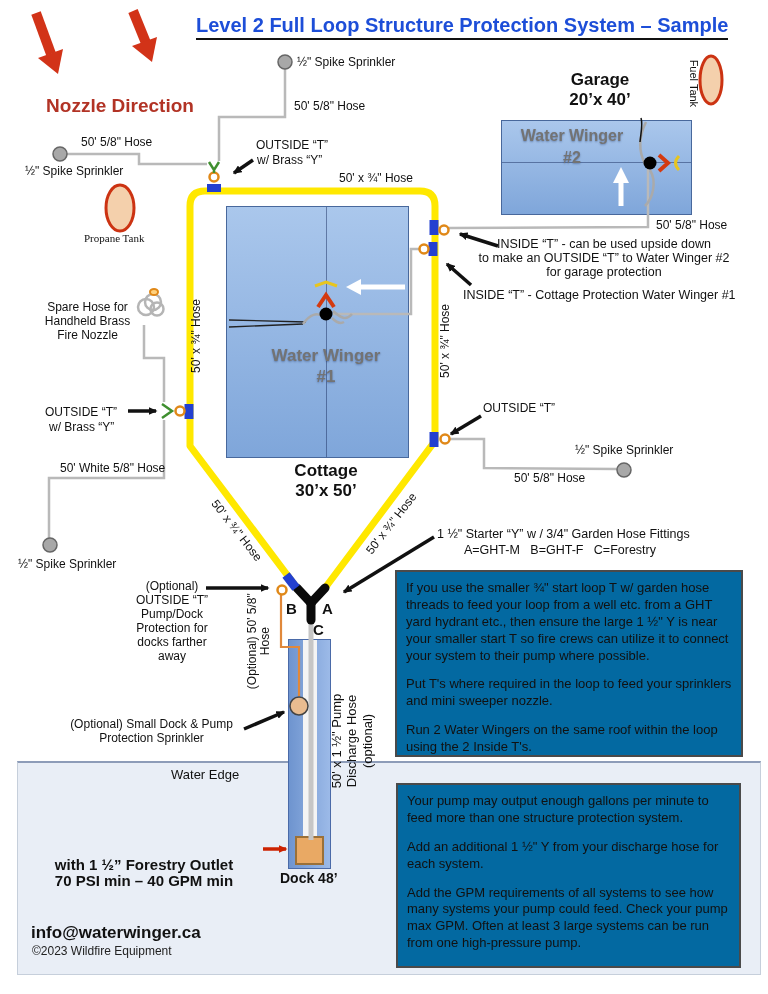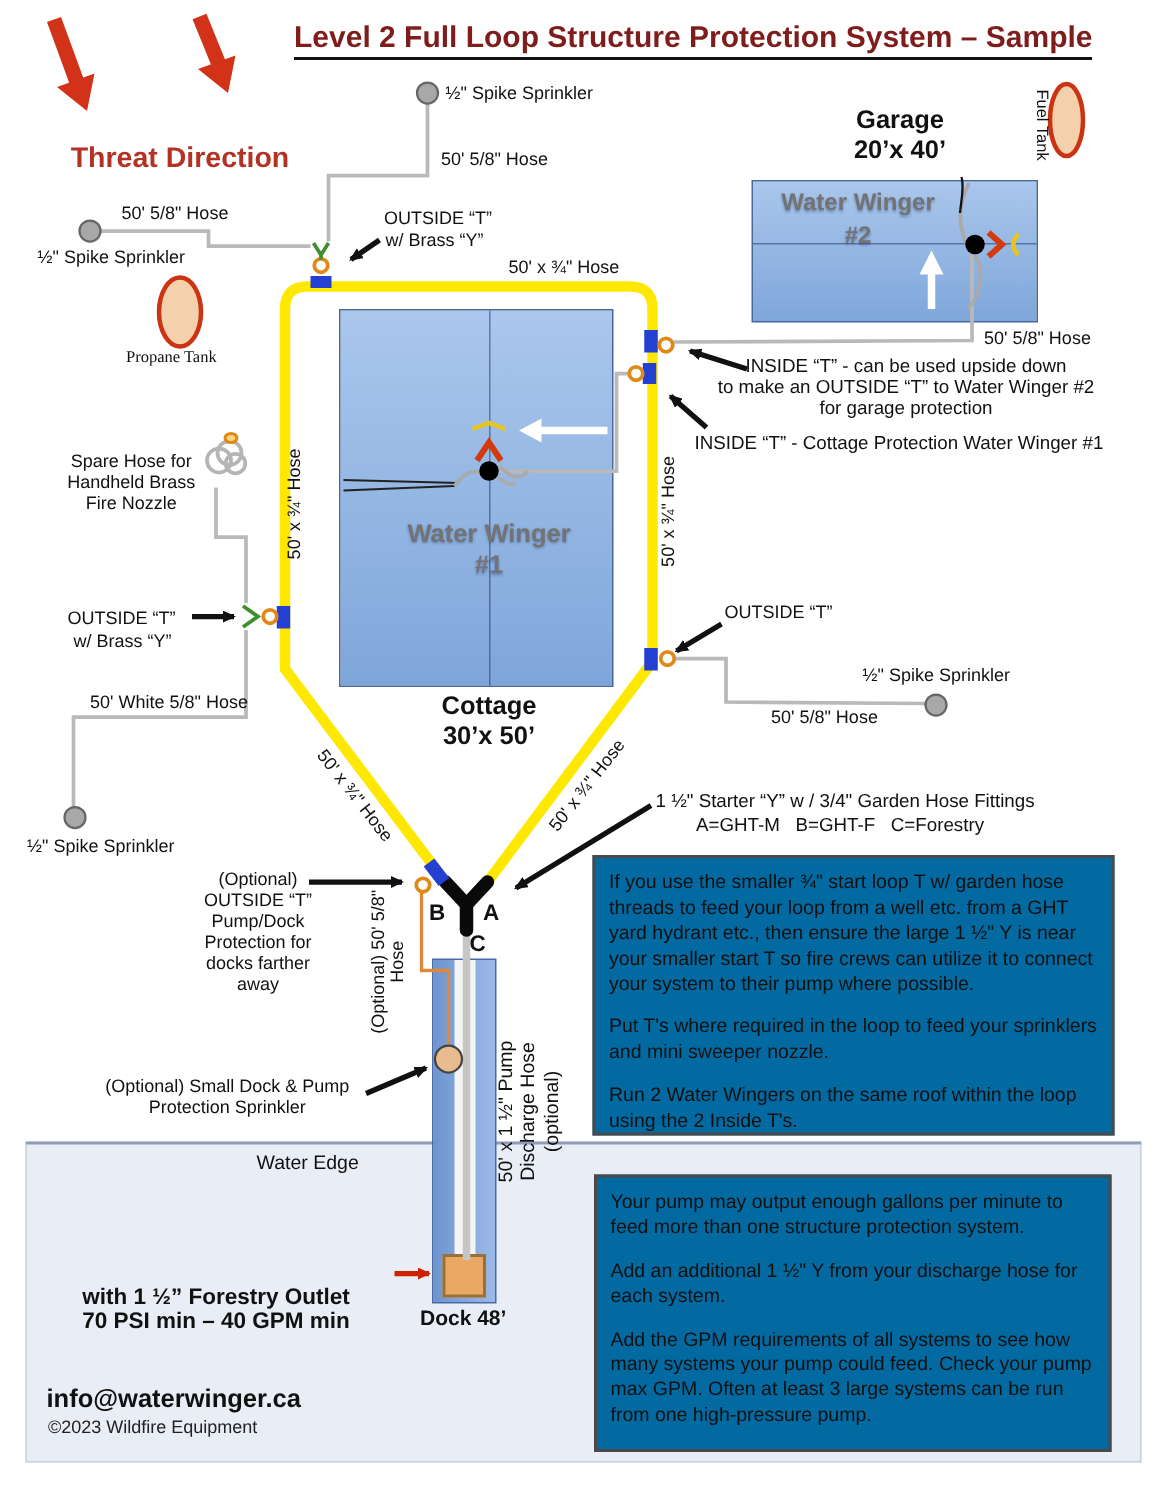--- a/index.html
+++ b/index.html
@@ -4,21 +4,21 @@
 <style>
   html,body{margin:0;padding:0;background:#fff;font-family:"Liberation Sans",sans-serif;}
   #canvas{position:relative;width:768px;height:994px;background:#fff;overflow:hidden;}
   .abs{position:absolute;}
   .lbl{position:absolute;font-size:12px;color:#111;white-space:nowrap;line-height:1.16;z-index:4;}
   .b{font-weight:bold;}
   .pre{white-space:pre;}
   .white{color:#737373;text-shadow:0 1px 2px rgba(10,30,80,.35);}
   .red{color:#b23325;}
   .rot{z-index:4;}
-  #title{left:196px;top:14px;font-size:20px;font-weight:bold;color:#7f1d1d;border-bottom:2px solid #111;padding-bottom:1px;z-index:4;}
+  #title{left:196px;top:14px;font-size:20px;font-weight:bold;color:#1d4ed8;border-bottom:2px solid #111;padding-bottom:1px;z-index:4;}
   
   #water{left:17px;top:761px;width:742px;height:211px;background:#e9eef6;border-top:2px solid #8d9cb8;border-left:1px solid #c6cfdb;border-right:1px solid #c6cfdb;border-bottom:1px solid #c6cfdb;z-index:0;}
   #garage{left:501px;top:120px;width:189px;height:93px;background:linear-gradient(180deg,#aac7ec 0%,#7fa6da 100%);border:1px solid #48689c;z-index:1;}
   #garage-midline{position:absolute;left:0;top:41px;width:100%;height:1px;background:rgba(25,45,95,.5);}
   #cottage{left:226px;top:206px;width:181px;height:250px;background:linear-gradient(180deg,#aac7ec 0%,#7fa6da 100%);border:1px solid #48689c;z-index:1;}
   #cottage-midline{position:absolute;left:99px;top:0;width:1px;height:100%;background:rgba(25,45,95,.5);}
   #dock{left:288px;top:639px;width:41px;height:228px;background:linear-gradient(90deg,#6e94cf,#9cbae8);border:1px solid #4a6aa8;z-index:1;}
   #channel{left:303px;top:640px;width:14px;height:224px;background:#f4f4f4;z-index:1;}
   #pump{left:295px;top:836px;width:29px;height:29px;background:#e9a964;border:2px solid #9a7038;box-sizing:border-box;z-index:2;}
   #diagram-svg{left:0;top:0;z-index:3;pointer-events:none;}
@@ -160,21 +160,21 @@
       <line x1="481" y1="416" x2="451" y2="434" marker-end="url(#ah)"></line>
       <line x1="434" y1="537" x2="344" y2="592" marker-end="url(#ah)"></line>
       <line x1="206" y1="588" x2="268" y2="588" marker-end="url(#ah)"></line>
       <line x1="244" y1="729" x2="284" y2="712" marker-end="url(#ah)"></line>
       <line x1="263" y1="849" x2="286" y2="849" stroke="#cc2200" marker-end="url(#ahr)"></line>
     </g>
   </svg>
 
   <div id="title" class="lbl">Level 2 Full Loop Structure Protection System – Sample</div>
 
-  <div class="lbl b red" style="left:25px;top:95px;width:190px;font-size:19px;text-align:center;">Threat Direction</div>
+  <div class="lbl b red" style="left:25px;top:95px;width:190px;font-size:19px;text-align:center;">Nozzle Direction</div>
 
   <div class="lbl" style="left:297px;top:56px;">½" Spike Sprinkler</div>
   <div class="lbl" style="left:294px;top:100px;">50' 5/8" Hose</div>
 
   <div class="lbl" style="left:81px;top:136px;">50' 5/8" Hose</div>
   <div class="lbl" style="left:25px;top:165px;">½" Spike Sprinkler</div>
 
   <div class="lbl" style="left:256px;top:139px;">OUTSIDE “T”</div>
   <div class="lbl" style="left:257px;top:154px;">w/ Brass “Y”</div>
 

